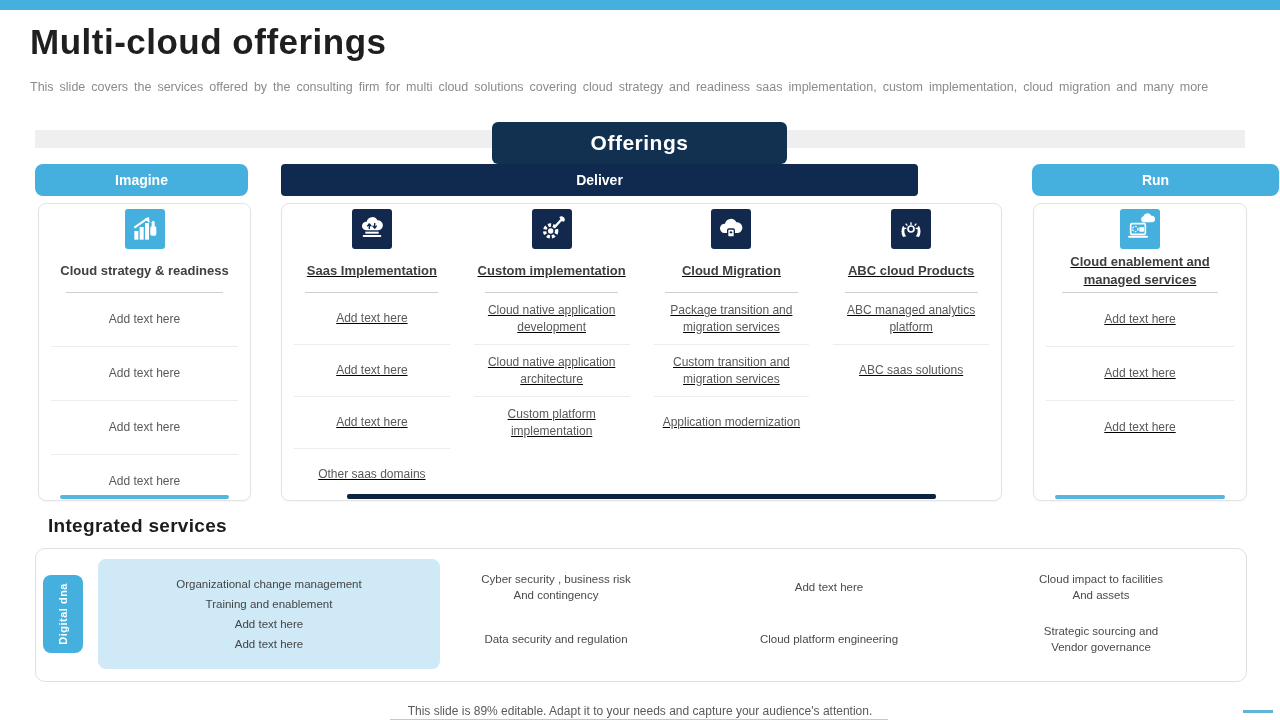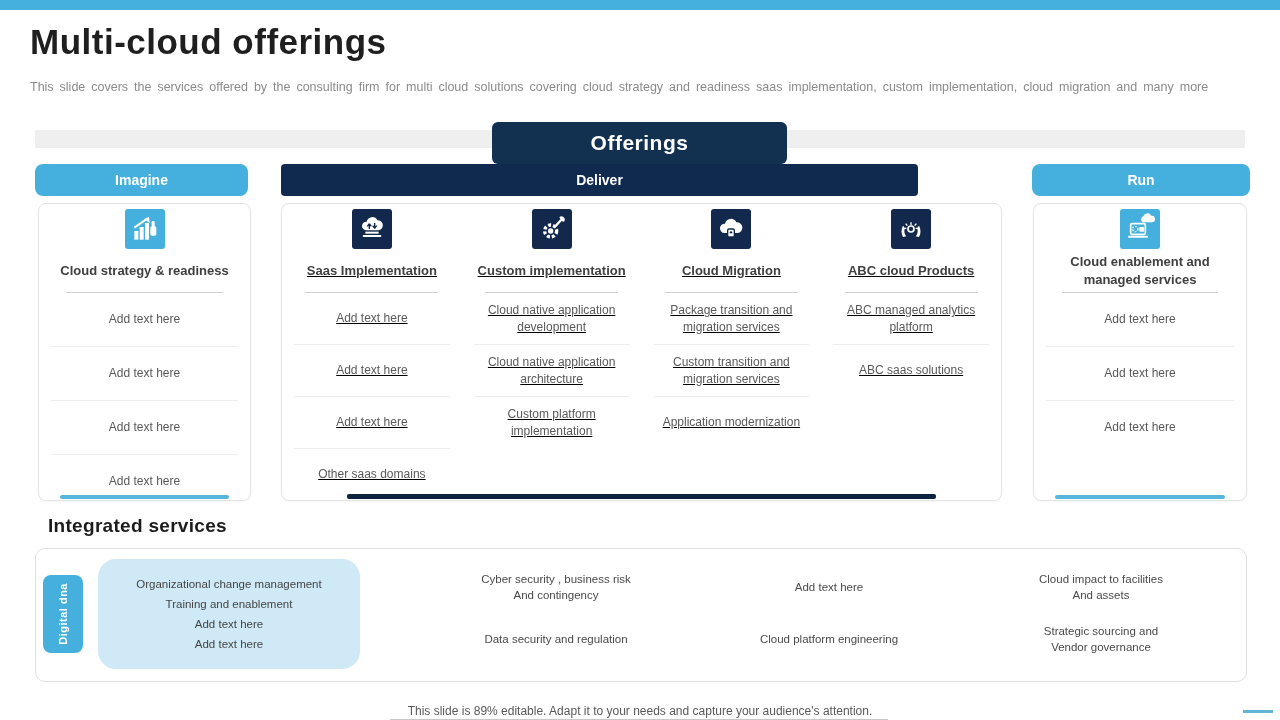--- a/index.html
+++ b/index.html
@@ -10,26 +10,26 @@
   .subtitle{position:absolute;left:30px;top:80px;width:1210px;font-size:12.5px;color:#8b8b8b;word-spacing:2.5px;}
   .gray-band{position:absolute;left:35px;top:130px;width:1210px;height:18px;background:#efefef;}
   .offerings-btn{position:absolute;left:492px;top:122px;width:295px;height:42px;background:#12304f;
     border-radius:6px;color:#fff;font-weight:800;font-size:21px;display:flex;align-items:center;justify-content:center;letter-spacing:.5px;}
   .phase{position:absolute;top:164px;height:32px;display:flex;align-items:center;justify-content:center;
     color:#fff;font-weight:700;font-size:14px;}
   .phase.blue{background:#45b0dd;border-radius:8px;}
   .phase.navy{background:#0f2a4e;border-radius:4px;}
   #phase-imagine{left:35px;width:213px;}
   #phase-deliver{left:281px;width:637px;}
-  #phase-run{left:1032px;width:218px;}
+  #phase-run{left:1032px;width:247px;}
   .card{position:absolute;top:203px;height:296px;background:#fff;border:1px solid #e4e4e4;border-radius:8px;
     box-shadow:0 1px 2px rgba(0,0,0,.04);}
   #card-imagine{left:38px;width:211px;}
   #card-deliver{left:281px;width:719px;text-decoration:underline;}
-  #card-run{left:1033px;width:212px;}
+  #card-run{left:1033px;width:212px;text-decoration:underline;}
   .col{display:flex;flex-direction:column;align-items:center;height:100%;}
   .tile{width:40px;height:40px;border-radius:3px;margin-top:5px;display:flex;align-items:center;justify-content:center;flex:0 0 auto;}
   .tile.blue{background:#45b0dd;}
   .tile.navy{background:#12294d;}
   .tile svg{width:32px;height:32px;display:block;}
   .col-title{margin-top:4px;font-size:13px;font-weight:700;color:#404040;text-align:center;line-height:1.35;
     min-height:36px;display:flex;align-items:center;justify-content:center;padding:0 8px;}
   .col-divider{width:74%;border-bottom:1px solid #cfcfcf;margin-top:3px;}
   .rows{width:100%;display:flex;flex-direction:column;flex:1 1 auto;}
   .row{display:flex;align-items:center;justify-content:center;text-align:center;font-size:12px;color:#595959;
@@ -41,21 +41,21 @@
   .deliver-cols .row{height:51px;}
   .underbar{position:absolute;bottom:1px;height:4px;border-radius:2px;}
   .underbar.blue{left:10%;width:80%;background:#57b6dd;}
   .underbar.navy{left:9%;width:82%;height:5px;background:#0d2440;}
   .int-heading{position:absolute;left:48px;top:515px;font-size:19px;font-weight:800;color:#1c1c1c;letter-spacing:.3px;}
   .int-box{position:absolute;left:35px;top:548px;width:1210px;height:132px;background:#fff;
     border:1px solid #e0e0e0;border-radius:10px;}
   .dna-pill{position:absolute;left:7px;top:26px;width:40px;height:78px;background:#45b0dd;border-radius:8px;
     display:flex;align-items:center;justify-content:center;}
   .dna-pill span{writing-mode:vertical-rl;transform:rotate(180deg);color:#fff;font-weight:700;font-size:11px;letter-spacing:.5px;}
-  .int-panel{position:absolute;left:62px;top:10px;width:262px;height:110px;background:#cfe9f6;border-radius:18px;
+  .int-panel{position:absolute;left:62px;top:10px;width:342px;height:110px;background:#cfe9f6;border-radius:8px;
     display:flex;flex-direction:column;justify-content:center;gap:8px;padding:4px 0;box-sizing:border-box;}
   .int-panel .p-item{text-align:center;font-size:11.5px;color:#454545;}
   .int-col{position:absolute;top:12px;width:280px;display:flex;flex-direction:column;}
   .int-col .i-row{height:52px;display:flex;align-items:center;justify-content:center;text-align:center;
     font-size:11.5px;color:#4a4a4a;line-height:1.4;white-space:pre-line;}
   #int-col-0{left:380px;} #int-col-1{left:653px;} #int-col-2{left:925px;}
   .footer{position:absolute;left:0;top:704px;width:100%;text-align:center;font-size:12px;color:#595959;}
   .footer-line{position:absolute;left:390px;top:719px;width:498px;height:1px;background:#c7c7c7;}
   .corner-dash{position:absolute;left:1243px;top:710px;width:30px;height:3px;background:#62b4d6;}
 </style>

